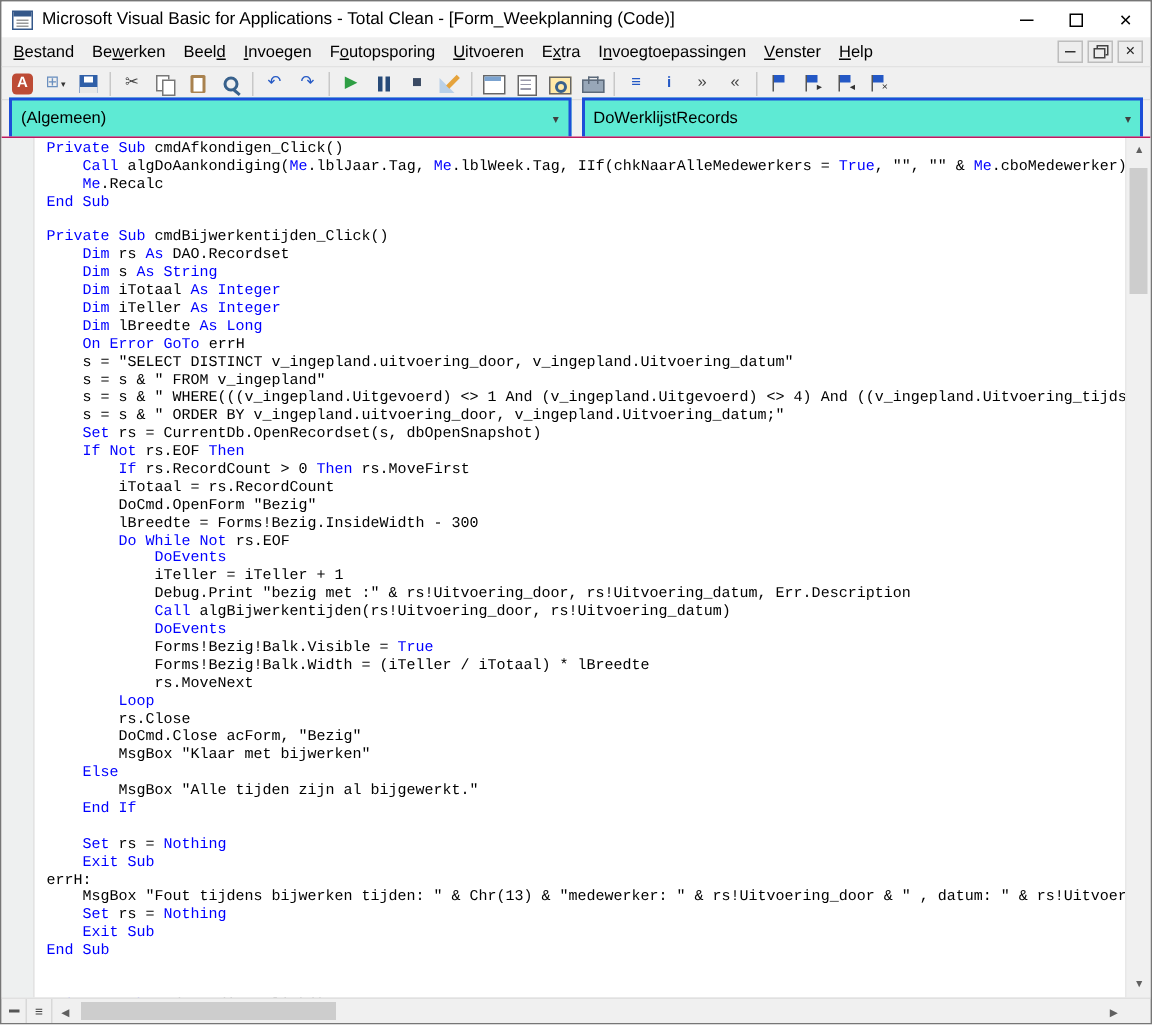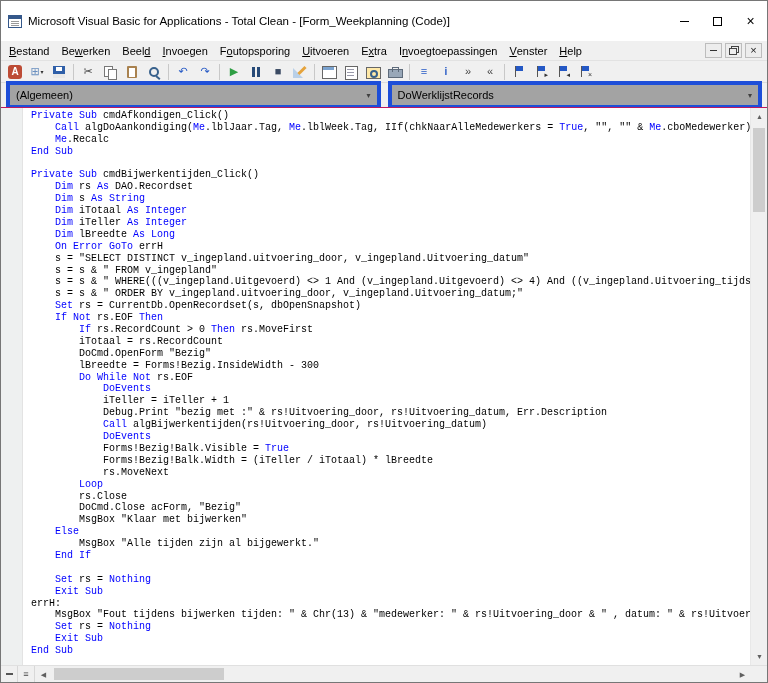--- a/index.html
+++ b/index.html
@@ -2,21 +2,21 @@
 <html style="--kw-color: #0000FF;"><head>
 <meta charset="utf-8">
 <style>
   * { box-sizing: border-box; margin: 0; padding: 0; }
   html,body { width:768px; height:683px; font-family:"Liberation Sans",sans-serif; background:#fff; }
 
   .window { width:768px; height:683px; border:1px solid #767676; background:#f0f0f0;
             display:flex; flex-direction:column; overflow:hidden; }
 
   
-  .titlebar { height:40px; flex:none; background:#ffffff; display:flex; align-items:center;
+  .titlebar { height:24px; flex:none; background:#ffffff; display:flex; align-items:center;
               padding-left:7px; font-size:11.5px; color:#000;justify-content:center; }
   .app-icon { width:14px; height:13px; border:1px solid #35588a; background:#fff;
               position:relative; margin-right:6px; flex:none; }
   .app-icon::before { content:""; position:absolute; left:0; top:0; right:0; height:3px; background:#35588a; }
   .app-icon::after  { content:""; position:absolute; left:2px; top:5px; width:8px; height:1px;
                       background:#999; box-shadow:0 2px 0 #999, 0 4px 0 #999; }
   .title-text { flex:1; white-space:nowrap; overflow:hidden; }
   .win-controls { margin-left:auto; display:flex; height:100%; }
   .win-btn { width:33px; height:100%; display:flex; align-items:center; justify-content:center; }
   .glyph-min { width:9px; height:1px; background:#000; display:block; }
@@ -76,21 +76,21 @@
   .ic-toolbox::before { content:""; position:absolute; left:0; bottom:1px; width:13px; height:7px; background:#98a7b8; border:1px solid #5d6a7a; }
   .ic-toolbox::after  { content:""; position:absolute; left:4px; top:2px; width:5px; height:4px; border:1px solid #5d6a7a; border-bottom:none; }
   .ic-flag::before, .ic-flag-next::before, .ic-flag-prev::before, .ic-flag-clear::before
     { content:""; position:absolute; left:3px; top:1px; width:1px; height:11px; background:#555; }
   .ic-flag::after, .ic-flag-next::after, .ic-flag-prev::after, .ic-flag-clear::after
     { content:""; position:absolute; left:4px; top:1px; width:7px; height:5px; background:#2458c5; }
 
   
   .selector-row { height:24px; flex:none; display:flex; align-items:center; gap:7px;
                   padding:0 5px; background:#f0f0f0; }
-  .combo { flex:1; height:28px; background:#a3a3a3; border:4px solid #1d4ed8; display:flex;
+  .combo { flex:1; height:28px; background:#5eead4; border:2px solid #1d4ed8; display:flex;
            align-items:center; font-size:11px; padding-left:6px; color:#000; min-width:0; }
   .combo-value { white-space:nowrap; overflow:hidden; }
   .combo-arrow { margin-left:auto; width:16px; flex:none; text-align:center; font-size:8px; color:#404040; }
 
   
   .code-area { flex:1; display:flex; background:#fff; min-height:0; border-top:1px solid #be185d; }
   .margin-strip { width:22px; flex:none; background:#eef0f0; border-right:1px solid #e3e3e3; }
   .code-view { flex:1; min-width:0; overflow:hidden; padding:2px 0 0 8px; color:#000;
                font-family:"Liberation Mono","DejaVu Sans Mono",monospace;
                font-size:10px; line-height:11.9px; white-space:pre; }

